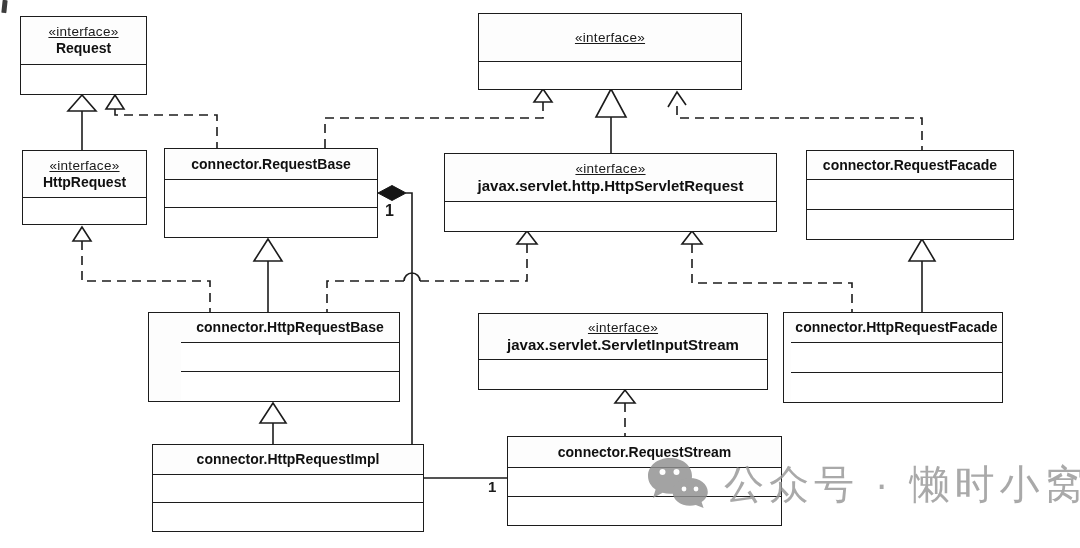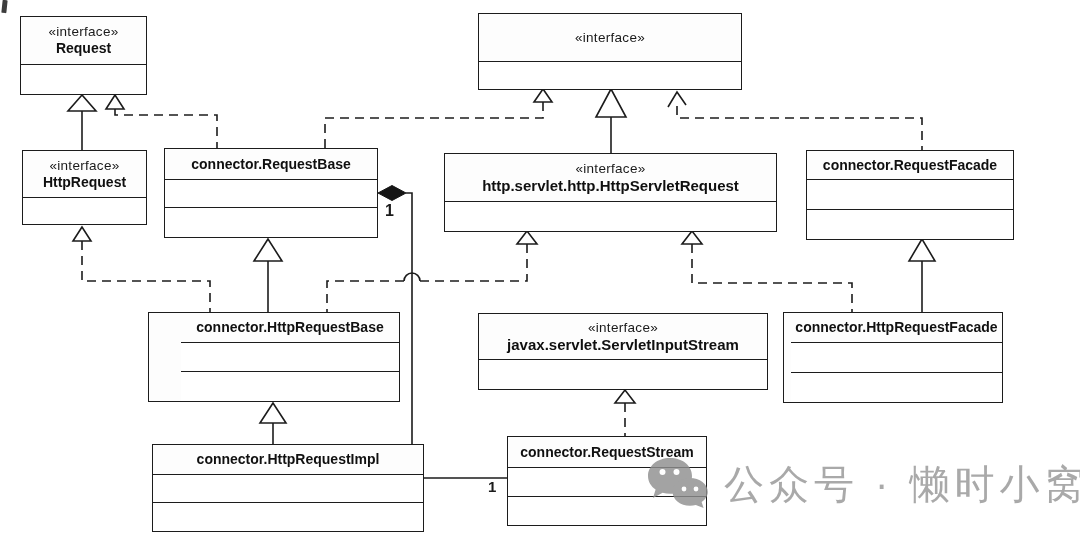--- a/index.html
+++ b/index.html
@@ -17,21 +17,21 @@
     border:1.7px solid #1c1c1c;
     z-index:2;
   }
   .title {
     flex:1 1 auto;
     display:flex; flex-direction:column;
     align-items:center; justify-content:center;
     line-height:1.18;
     overflow:hidden;
   }
-  .stereo { font-size:13.5px; font-weight:500; color:#1a1a1a; letter-spacing:.3px; white-space:nowrap; }
+  .stereo { font-size:13.5px; font-weight:500; color:#1a1a1a; letter-spacing:.3px; white-space:nowrap;text-decoration:underline; }
   .cname  { font-size:14px; font-weight:700; color:#101010; white-space:nowrap; }
   .cname.small { font-size:15px; }
   .cmp { flex:0 0 auto; border-top:1.7px solid #1c1c1c; background:#fff; }
   svg.rel { position:absolute; left:0; top:0; z-index:1; }
   .ln   { stroke:#1c1c1c; stroke-width:1.6; fill:none; }
   .dash { stroke-dasharray:9 6; }
   .tri  { fill:#ffffff; stroke:#1c1c1c; stroke-width:1.6; }
   .dia  { fill:#151515; stroke:#151515; }
   .mult {
     position:absolute; z-index:3;
@@ -127,21 +127,21 @@
   <div class="title">
     <div class="cname">connector.RequestBase</div>
   </div>
   <div class="cmp" style="height:28px"></div>
   <div class="cmp" style="height:30px"></div>
 </div>
 
 <div class="uml-class" style="left:444px; top:153px; width:333px; height:79px;">
   <div class="title">
     <div class="stereo">«interface»</div>
-    <div class="cname small">http.servlet.http.HttpServletRequest</div>
+    <div class="cname small">javax.servlet.http.HttpServletRequest</div>
   </div>
   <div class="cmp" style="height:30px"></div>
 </div>
 
 <div class="uml-class" style="left:806px; top:150px; width:208px; height:90px;">
   <div class="title">
     <div class="cname">connector.RequestFacade</div>
   </div>
   <div class="cmp" style="height:30px"></div>
   <div class="cmp" style="height:30px"></div>
@@ -172,21 +172,21 @@
 </div>
 
 <div class="uml-class" style="left:152px; top:444px; width:272px; height:88px;">
   <div class="title">
     <div class="cname">connector.HttpRequestImpl</div>
   </div>
   <div class="cmp" style="height:28px"></div>
   <div class="cmp" style="height:29px"></div>
 </div>
 
-<div class="uml-class" style="left:507px; top:436px; width:200px; height:90px;">
+<div class="uml-class" style="left:507px; top:436px; width:275px; height:90px;">
   <div class="title">
     <div class="cname">connector.RequestStream</div>
   </div>
   <div class="cmp" style="height:29px"></div>
   <div class="cmp" style="height:29px"></div>
 </div>
 
 <div class="mult" style="left:385px; top:202px;">1</div>
 <div class="mult" style="left:488px; top:478px; font-size:15px;">1</div>
 

